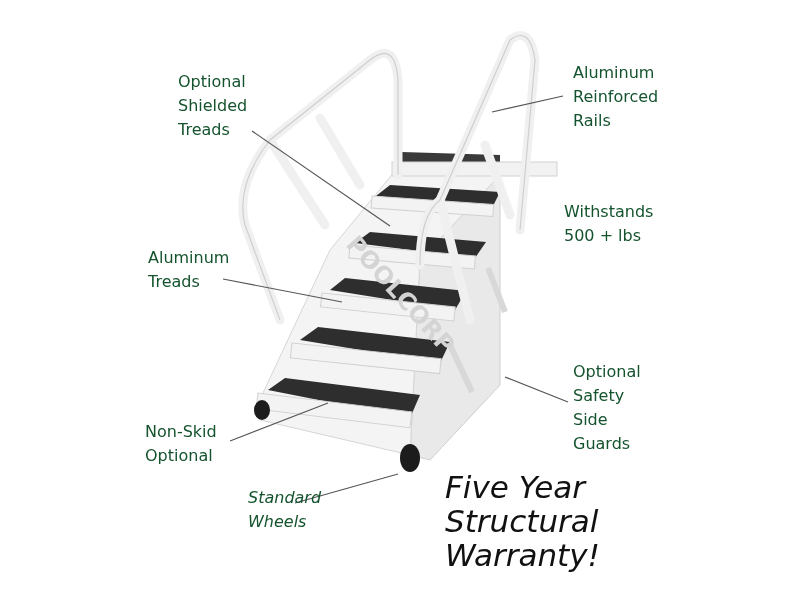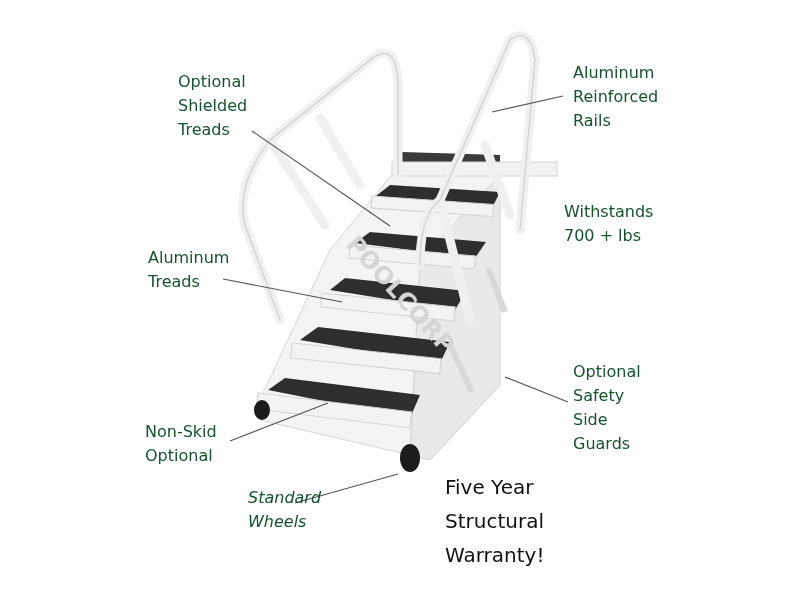--- a/index.html
+++ b/index.html
@@ -1,20 +1,20 @@
 <!DOCTYPE html>
 <html><head>
 <meta charset="utf-8">
 <style>
   html, body { margin:0; padding:0; background:#ffffff; }
   body { width:800px; height:600px; position:relative; overflow:hidden;
          font-family:"DejaVu Sans", sans-serif; color:#1a1a1a; }
   .label { position:absolute; font-size:16px; line-height:24px; color:#14532d;
            white-space:pre-line; }
-  .label.big { font-size:20px; line-height:34px; color:#111; }
+  .label.big { font-size:31px; line-height:34px; color:#111;font-style:italic; }
   svg.art { position:absolute; left:0; top:0; }
 </style>
 </head>
 <body>
 
 <svg class="art" width="800" height="600" viewBox="0 0 800 600">
 
   <polygon points="420,260 500,175 500,385 430,460 410,455" fill="#e9e9e9" stroke="#cfcfcf"></polygon>
 
   <polygon points="255,410 330,250 400,165 500,175 420,260 410,455 260,420" fill="#f4f4f4" stroke="#d6d6d6"></polygon>
@@ -66,21 +66,21 @@
   </g>
 </svg>
 
 <div class="label" style="left:178px;top:70px;">Optional
 Shielded
 Treads</div>
 <div class="label" style="left:573px;top:61px;">Aluminum
 Reinforced
 Rails</div>
 <div class="label" style="left:564px;top:200px;">Withstands
-700 + lbs</div>
+500 + lbs</div>
 <div class="label" style="left:148px;top:246px;">Aluminum
 Treads</div>
 <div class="label" style="left:573px;top:360px;">Optional
 Safety
 Side
 Guards</div>
 <div class="label" style="left:145px;top:420px;">Non-Skid
 Optional</div>
 <div class="label" style="left:248px;top:486px;font-style:italic;">Standard
 Wheels</div>

